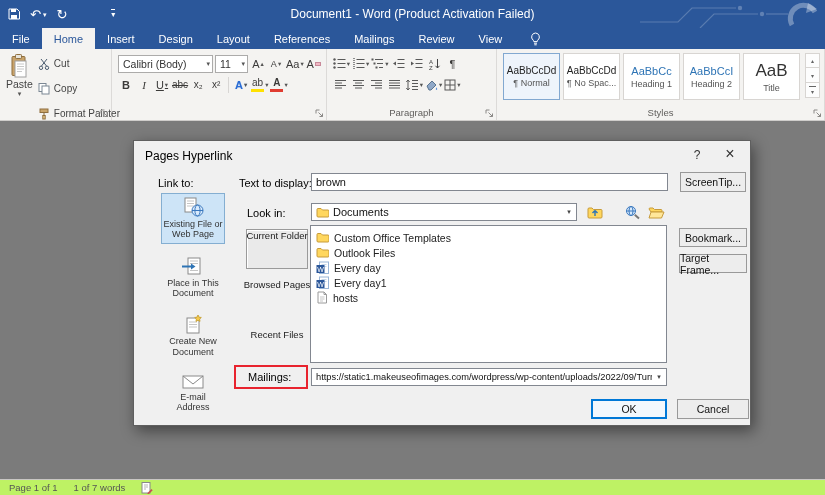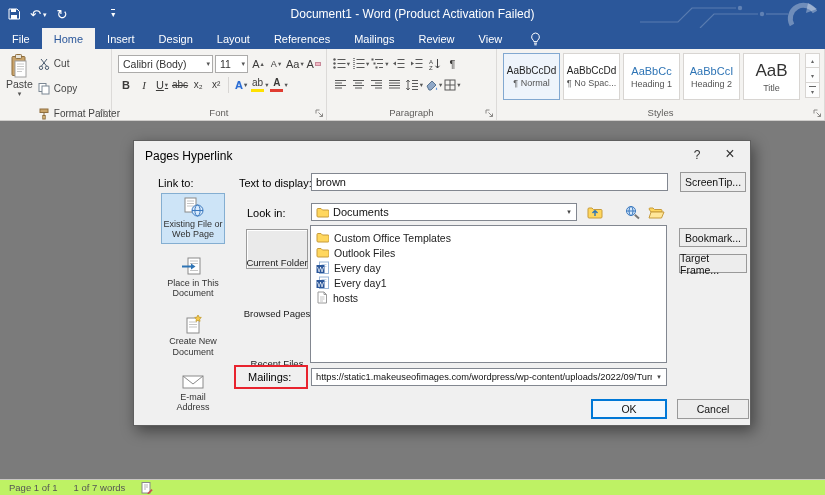--- a/index.html
+++ b/index.html
@@ -76,21 +76,21 @@
   .darr { margin-left:auto; width:14px; align-self:stretch; display:flex; align-items:center; justify-content:center; font-size:7px; color:#444; flex:none; }
   .dbtn { position:absolute; background:#ededed; border:1px solid #999; display:flex; align-items:center; justify-content:center; font-size:10.5px; color:#111; }
   .dbtn.ok { border:2px solid #0078d7; background:#f3f8fd; }
   .link-types { position:absolute; left:27px; top:52px; width:64px; }
   .lt { border:1px solid transparent; display:flex; flex-direction:column; align-items:center; text-align:center; font-size:9px; line-height:1.15; color:#333; padding:3px 1px; }
   .lt.selected { background:#cde4f7; border-color:#84aed1; }
   .lt + .lt { margin-top:9px; }
   .lt svg { margin-bottom:2px; }
   .tool { position:absolute; width:19px; height:19px; display:flex; align-items:center; justify-content:center; }
   .loc-col { position:absolute; left:112px; top:88px; width:62px; display:flex; flex-direction:column; gap:10px; }
-  .loc { height:40px; display:flex; align-items:flex-end; justify-content:center; font-size:9.5px; color:#222; text-align:center; white-space:nowrap; }
+  .loc { height:40px; display:flex; align-items:flex-start; justify-content:center; font-size:9.5px; color:#222; text-align:center; white-space:nowrap; }
   .loc.active { background:#eaeaea; border:1px solid #9a9a9a; box-shadow:inset 1px 1px 0 #fff; }
   .file-list { position:absolute; left:176px; top:84px; width:357px; height:138px; background:#fff; border:1px solid #828790; padding:4px 5px; }
   .frowi { display:flex; align-items:center; gap:5px; height:15px; font-size:10.5px; color:#222; }
   .addr-red { position:absolute; left:100px; top:224px; width:74px; height:24px; border:2px solid #e8232e; display:flex; align-items:center; padding-left:12px; font-size:11px; color:#000; }
   .addr-text { font-size:9.3px; white-space:nowrap; overflow:hidden; }
 
   
   .statusbar { position:absolute; bottom:0; left:0; right:0; height:16px; background:#bef264; border-top:1px solid #c8c6c4; display:flex; align-items:center; gap:16px; padding:0 9px; font-size:9.5px; color:#555; }
 </style>
 </head>
@@ -263,23 +263,20 @@
           </div>
           <div class="ibtn">
             <span class="stackbtn">
                 <span style="font-size:10px;font-weight:bold">A</span>
                 <span class="bar red"></span>
               </span>
             <span class="tiny">▾</span>
           </div>
         </div>
       </div>
-      <div class="grp-label">
-          <span>Font</span>
-        </div>
       <svg class="launcher" width="9" height="9" viewBox="0 0 9 9">
           <path d="M1 1h3.5M1 1v3.5" stroke="#8a8886" fill="none"></path>
           <path d="M3.5 3.5L7.5 7.5M7.5 4.5v3h-3" stroke="#8a8886" fill="none"></path>
         </svg>
     </div>
 
     <div class="grp" style="width:172px">
       <div class="grp-content">
         <div class="prow1">
           <div class="ibtn">

